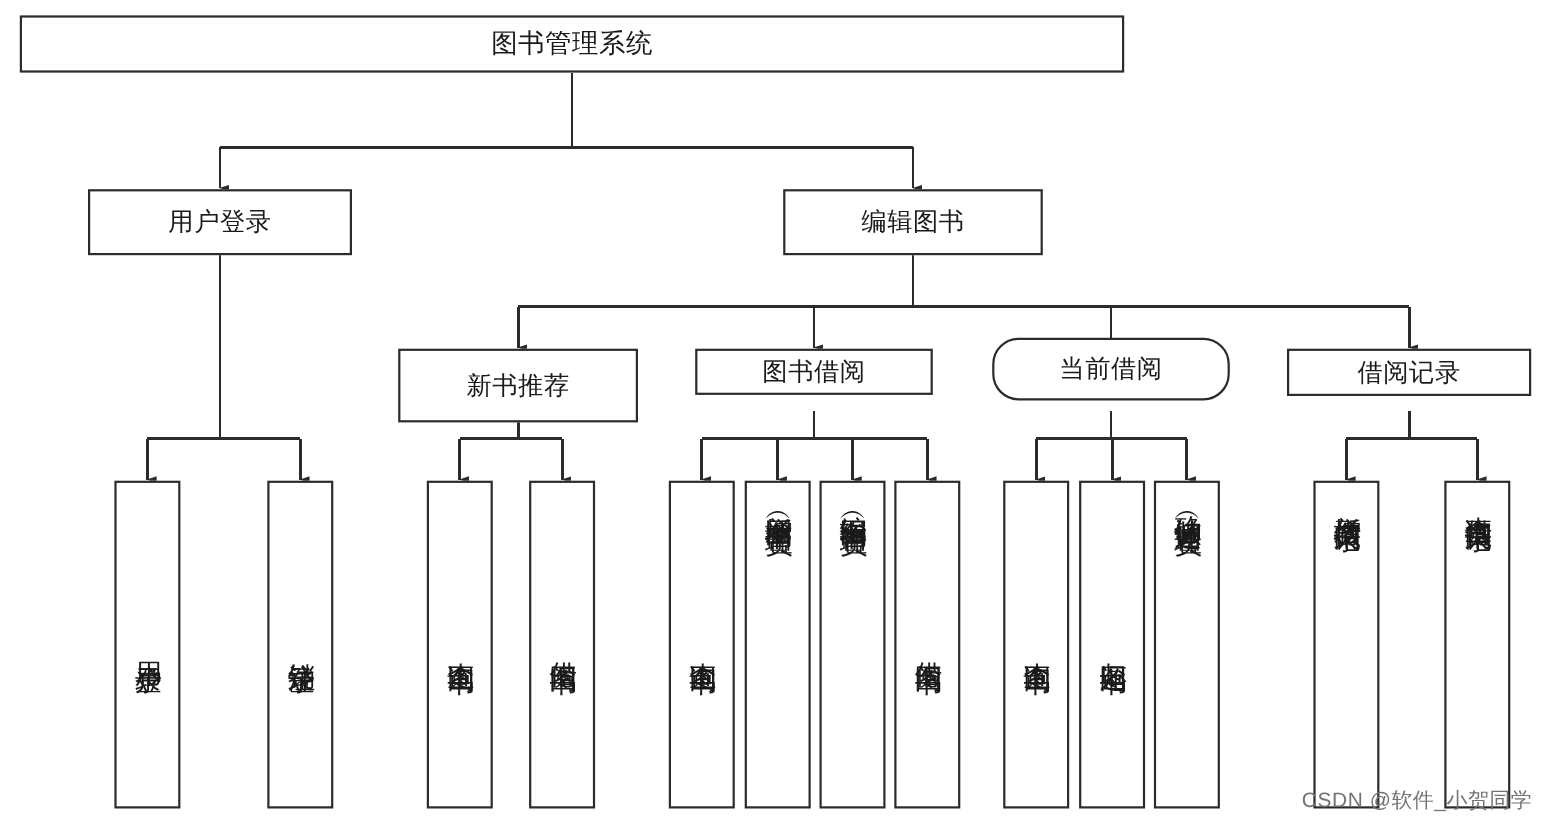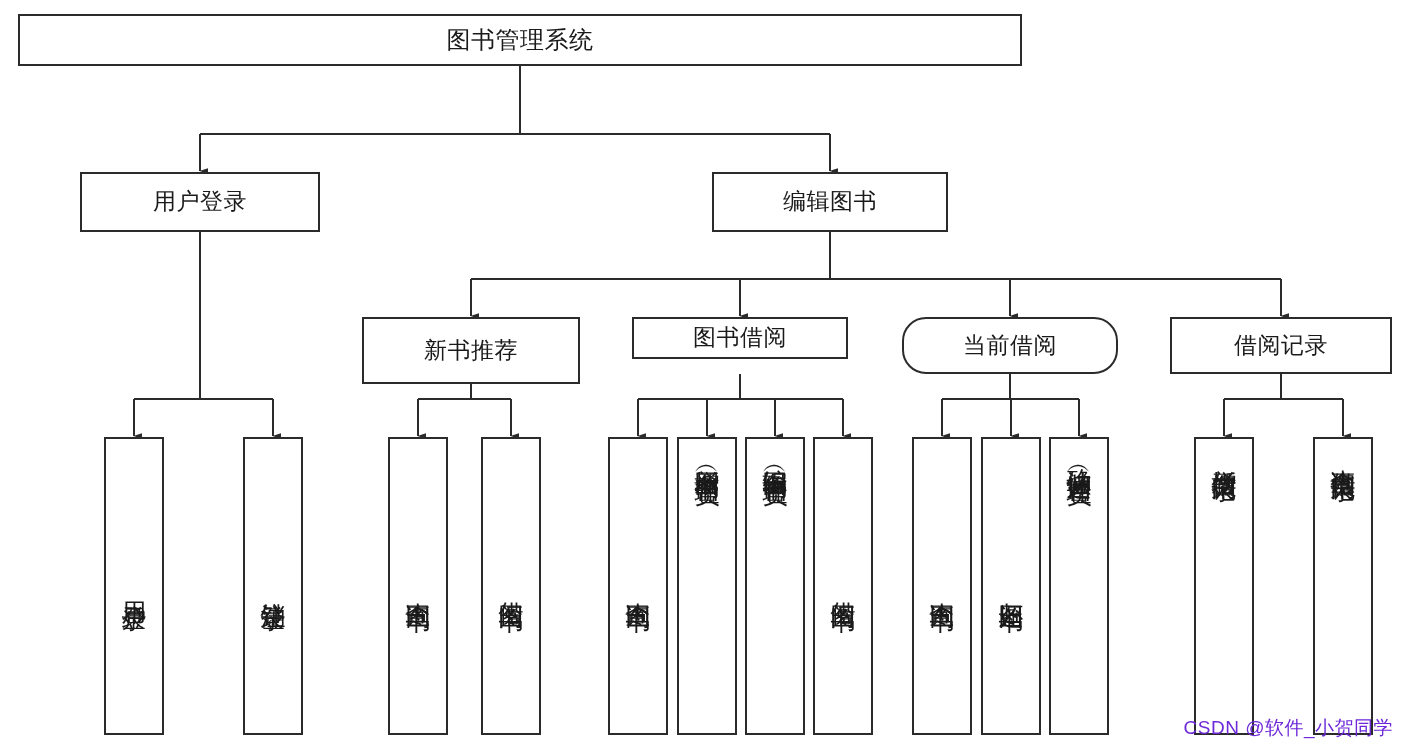--- a/index.html
+++ b/index.html
@@ -67,21 +67,21 @@
     top: 0;
     width: 1405px;
     height: 747px;
     pointer-events: none;
   }
   #watermark {
     position: absolute;
     right: 12px;
     bottom: 6px;
     font-size: 19px;
-    color: #6d28d9;
+    color: #737373;
     letter-spacing: 0.5px;
     white-space: nowrap;
   }
 </style>
 </head>
 <body>
 
 <div id="diagram-root">
   <svg id="connectors" viewBox="0 0 1405 747" width="1405" height="747">
       <defs>
@@ -132,24 +132,24 @@
       </div>
       <div class="node-box horizontal" style="left: 712px; top: 172px; width: 236px; height: 60px;">
         <span class="node-label">编辑图书</span>
       </div>
       <div class="node-box horizontal" style="left: 362px; top: 317px; width: 218px; height: 67px;">
         <span class="node-label">新书推荐</span>
       </div>
       <div class="node-box horizontal" style="left: 632px; top: 317px; width: 216px; height: 42px;">
         <span class="node-label">图书借阅</span>
       </div>
-      <div class="node-box horizontal" style="left: 902px; top: 317px; width: 216px; height: 57px; border-radius: 24px;">
+      <div class="node-box horizontal" style="left: 902px; top: 307px; width: 216px; height: 57px; border-radius: 24px;">
         <span class="node-label">当前借阅</span>
       </div>
-      <div class="node-box horizontal" style="left: 1170px; top: 317px; width: 222px; height: 57px;">
+      <div class="node-box horizontal" style="left: 1170px; top: 317px; width: 222px; height: 43px;">
         <span class="node-label">借阅记录</span>
       </div>
       <div class="node-box vertical centered" style="left: 104px; top: 437px; width: 60px; height: 298px;">
         <span class="node-label">用户登录</span>
       </div>
       <div class="node-box vertical centered" style="left: 243px; top: 437px; width: 60px; height: 298px;">
         <span class="node-label">注销登录</span>
       </div>
       <div class="node-box vertical centered" style="left: 388px; top: 437px; width: 60px; height: 298px;">
         <span class="node-label">查询图书</span>

